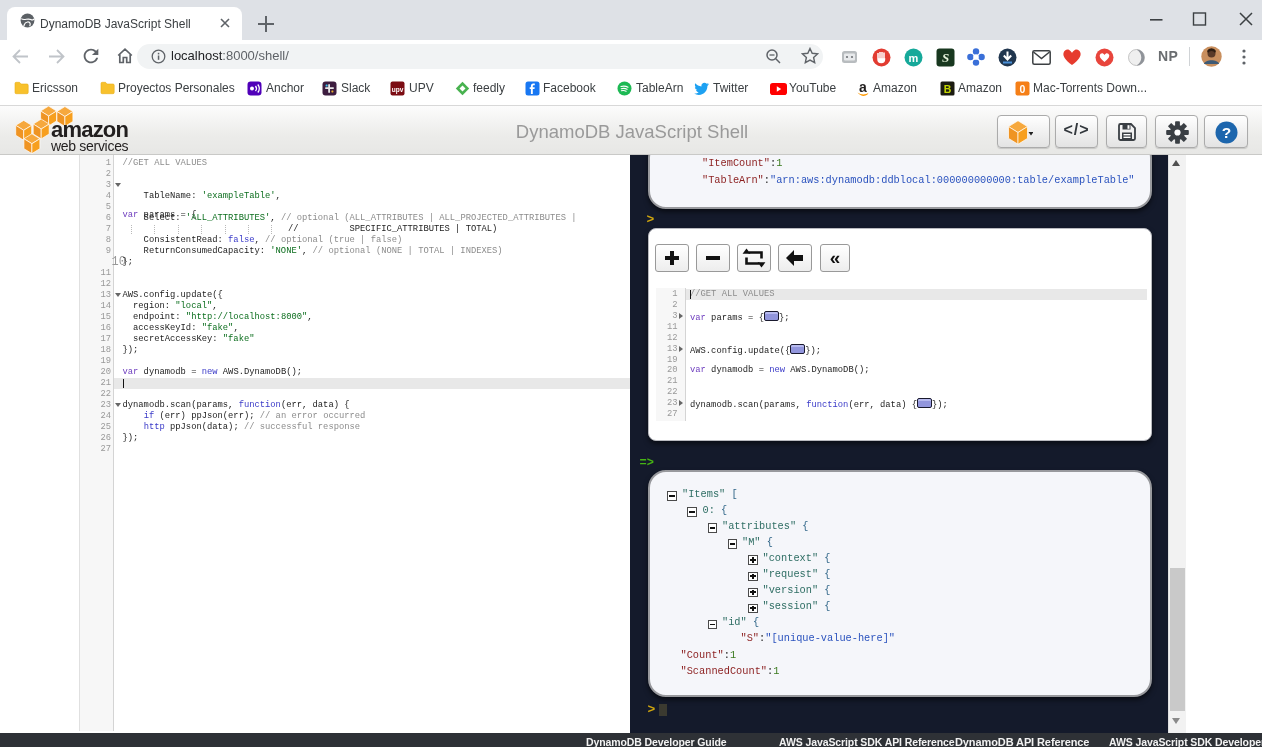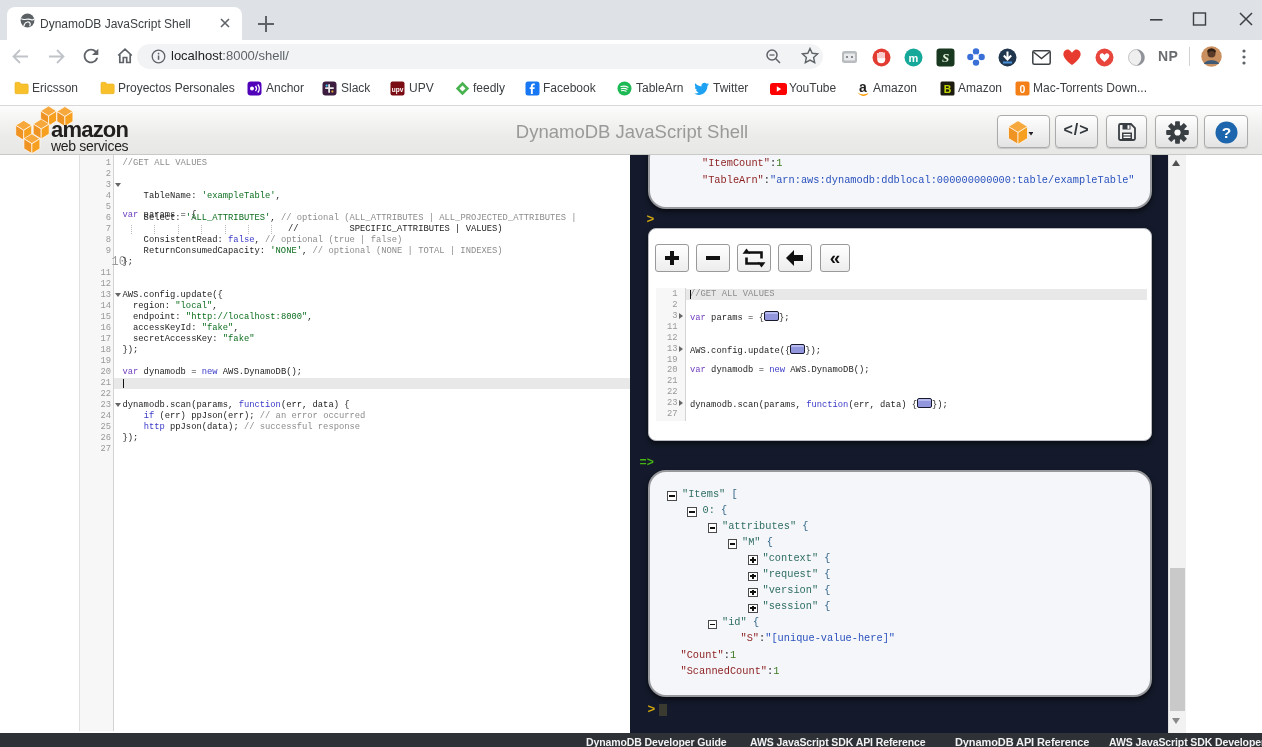--- a/index.html
+++ b/index.html
@@ -335,21 +335,21 @@
 <div class="codeline mono" style="left:122.5px;top:421.5px;font-size:8.8px;">    <span class="kw2">http</span> ppJson(data); <span class="cmt">// successful response</span></div>
 <div class="codeline mono" style="left:122.5px;top:432.5px;font-size:8.8px;">});</div>
 <div class="abs" style="left:131.0px;top:224.5px;width:1px;height:9px;border-left:1px dotted #b9b9b9;"></div>
 <div class="abs" style="left:154.4px;top:224.5px;width:1px;height:9px;border-left:1px dotted #b9b9b9;"></div>
 <div class="abs" style="left:177.8px;top:224.5px;width:1px;height:9px;border-left:1px dotted #b9b9b9;"></div>
 <div class="abs" style="left:201.2px;top:224.5px;width:1px;height:9px;border-left:1px dotted #b9b9b9;"></div>
 <div class="abs" style="left:224.6px;top:224.5px;width:1px;height:9px;border-left:1px dotted #b9b9b9;"></div>
 <div class="abs" style="left:248.0px;top:224.5px;width:1px;height:9px;border-left:1px dotted #b9b9b9;"></div>
 <div class="abs" style="left:271.4px;top:224.5px;width:1px;height:9px;border-left:1px dotted #b9b9b9;"></div>
 <div class="codeline mono cmt" style="left:288px;top:223.5px;font-size:8.8px;">//</div>
-<div class="codeline mono cmt" style="left:349.5px;top:223.5px;font-size:8.8px;">SPECIFIC_ATTRIBUTES | VALUES)</div>
+<div class="codeline mono cmt" style="left:349.5px;top:223.5px;font-size:8.8px;">SPECIFIC_ATTRIBUTES | TOTAL)</div>
 <div class="abs" style="left:122.5px;top:378.5px;width:1px;height:9px;background:#111;"></div>
 <div class="abs" style="left:629.5px;top:155px;width:538px;height:578px;background:#141a2b;overflow:hidden;">
 <div class="abs" style="left:18.5px;top:-15.0px;width:504px;height:69px;border-radius:18px;background:#f5f6fa;border:2px solid #98999d;box-sizing:border-box;box-shadow:0 3px 5px rgba(0,0,0,0.55);"></div>
 <div class="treerow" style="left:72.5px;top:-0.5px;"><span class="lk">"ItemCount"</span>:<span class="nv">1</span></div>
 <div class="treerow" style="left:72.5px;top:16.5px;"><span class="lk">"TableArn"</span>:<span class="sv">"arn:aws:dynamodb:ddblocal:000000000000:table/exampleTable"</span></div>
 <div class="abs mono" style="left:17.0px;top:57.0px;font-size:13px;font-weight:bold;color:#cfa50e;">&gt;</div>
 <div class="abs" style="left:18.5px;top:72.5px;width:504px;height:213px;border-radius:8px;background:#fff;border:1.5px solid #b9bac0;box-sizing:border-box;box-shadow:0 3px 5px rgba(0,0,0,0.5);"></div>
 <div class="abs" style="left:25.5px;width:34px;top:89.0px;height:28px;box-sizing:border-box;border:1px solid #999;border-radius:3px;background:linear-gradient(#ffffff,#ededed); text-align:center;"><svg width="32" height="26" viewBox="0 0 32 26">
         <path d="M16 6 V20 M9 13 H23" stroke="#111" stroke-width="4"></path>
       </svg></div>
@@ -416,14 +416,14 @@
 <div class="treerow" style="left:51.0px;top:507.6px;"><span class="lk">"ScannedCount"</span>:<span class="nv">1</span></div>
 <div class="abs mono" style="left:18.0px;top:547.0px;font-size:13px;font-weight:bold;color:#cfa50e;">&gt;</div>
 <div class="abs" style="left:29.0px;top:548.5px;width:8px;height:12px;background:#3b3a30;"></div>
 </div>
 <div class="abs" style="left:1167.5px;top:155px;width:18px;height:578px;background:#f2f2f2;border-left:1px solid #e0e0e0;box-sizing:border-box;"></div>
 <div class="abs" style="left:1172px;top:160px;width:0;height:0;border-left:4.5px solid transparent;border-right:4.5px solid transparent;border-bottom:6px solid #505050;"></div>
 <div class="abs" style="left:1172px;top:718px;width:0;height:0;border-left:4.5px solid transparent;border-right:4.5px solid transparent;border-top:6px solid #8a8a8a;"></div>
 <div class="abs" style="left:1169.5px;top:568px;width:15px;height:143px;background:#c9c9c9;"></div>
 <div class="abs" style="left:0;top:733px;width:1262px;height:14px;background:#2e3136;"></div>
 <div class="abs" style="left:586px;top:735.5px;font-size:10.5px;font-weight:bold;color:#f2f2f2;letter-spacing:-0.1px;">DynamoDB Developer Guide</div>
-<div class="abs" style="left:750px;top:735.5px;font-size:10.5px;font-weight:bold;color:#f2f2f2;letter-spacing:-0.1px;">AWS JavaScript SDK API Reference</div>
+<div class="abs" style="left:779px;top:735.5px;font-size:10.5px;font-weight:bold;color:#f2f2f2;letter-spacing:-0.1px;">AWS JavaScript SDK API Reference</div>
 <div class="abs" style="left:955px;top:735.5px;font-size:11px;font-weight:bold;color:#f2f2f2;letter-spacing:-0.1px;">DynamoDB API Reference</div>
 <div class="abs" style="left:1109px;top:735.5px;font-size:10.5px;font-weight:bold;color:#f2f2f2;letter-spacing:-0.1px; white-space:nowrap;">AWS JavaScript SDK Developer Guide</div>
 </body></html>

